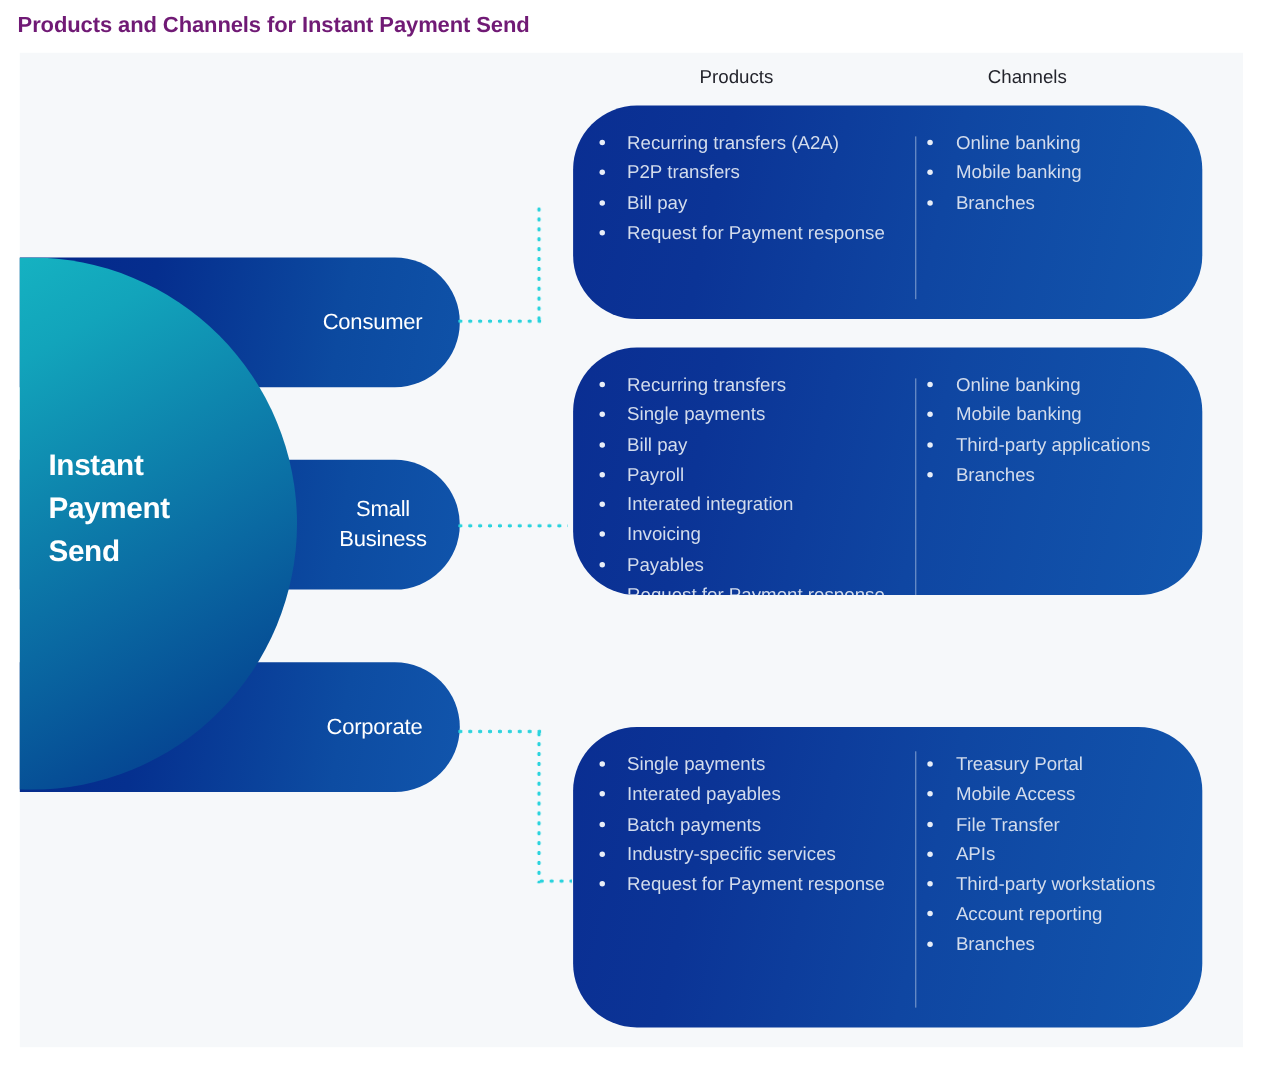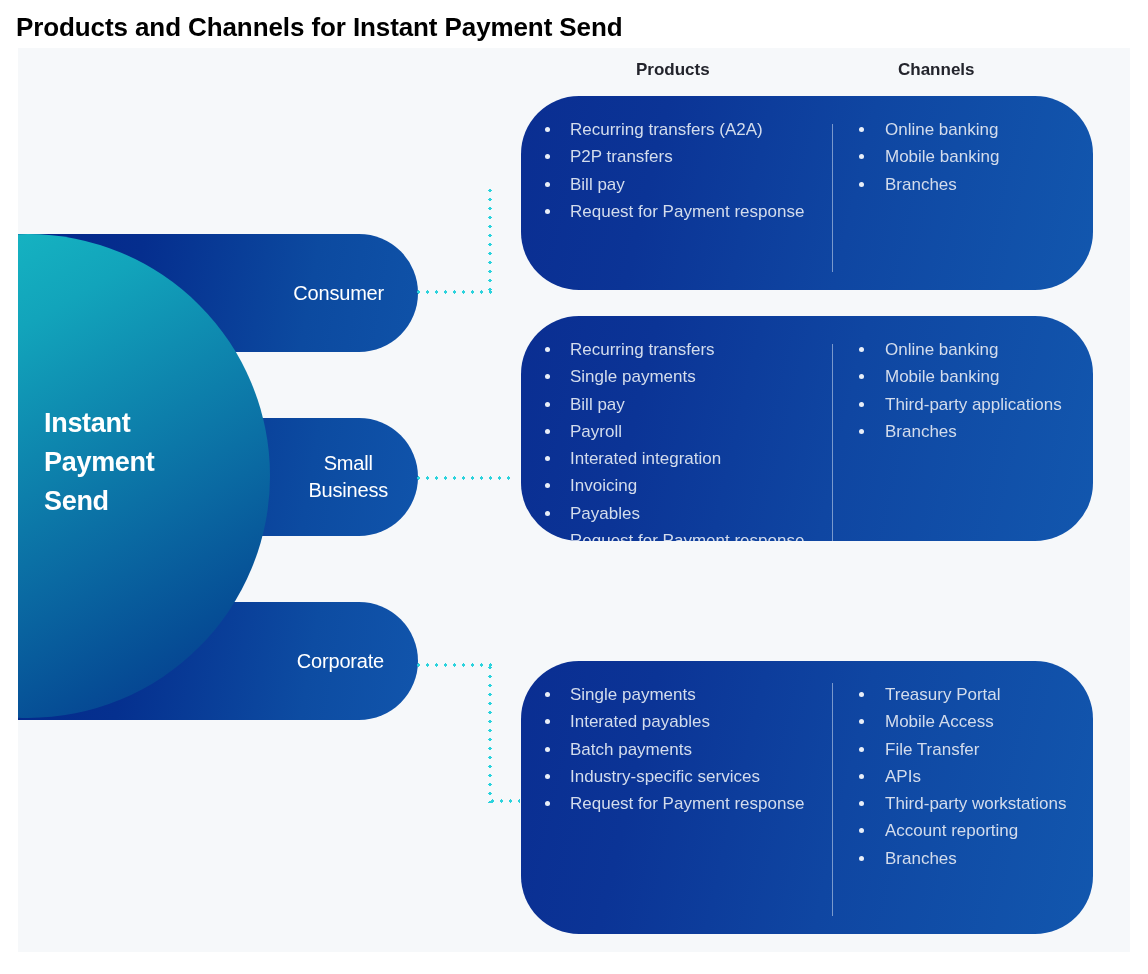--- a/index.html
+++ b/index.html
@@ -6,33 +6,33 @@
   html, body {
     width: 1148px; height: 974px;
     background: #ffffff;
     font-family: "Liberation Sans", sans-serif;
     overflow: hidden;
   }
   #root { position: relative; width: 1148px; height: 974px; }
 
   #page-title {
     position: absolute; left: 16px; top: 12px;
-    font-size: 26px; font-weight: bold; color: #000000;
+    font-size: 20px; font-weight: bold; color: #701a75;
     letter-spacing: -0.1px; white-space: nowrap;
   }
 
   #panel {
     position: absolute; left: 18px; top: 48px;
     width: 1112px; height: 904px;
     background: #f6f8fa;
   }
 
   
   .col-header {
-    position: absolute; font-size: 17px; font-weight: bold;
+    position: absolute; font-size: 17px; font-weight: normal;
     color: #23242c; white-space: nowrap;
   }
   #hdr-products { left: 636px; top: 60px; }
   #hdr-channels { left: 898px; top: 60px; }
 
   
   #hub-circle {
     position: absolute; left: -214px; top: 234px;
     width: 484px; height: 484px; border-radius: 50%;
     background: linear-gradient(150deg,
@@ -114,21 +114,21 @@
     background: linear-gradient(103deg, #0a2e92 0%, #0b3496 22%, #0f46a2 56%, #1257ae 100%);
   }
   #box-corporate {
     top: 661px; height: 273px;
     background: linear-gradient(103deg, #0a2e92 0%, #0b3496 22%, #0f46a2 56%, #1257ae 100%);
   }
   .box-col {
     position: relative; padding-top: 20px;
   }
   .col-products { width: 311px; padding-left: 21px; }
-  .col-channels { width: 261px; padding-left: 24px; }
+  .col-channels { width: 261px; padding-left: 8px; }
   .divider {
     position: absolute; left: 311px; width: 1.4px;
     background: rgba(210,222,240,0.55);
     z-index: 6;
   }
   #box-consumer .divider  { top: 28px; height: 148px; }
   #box-smallbusiness .divider { top: 28px; height: 254px; }
   #box-corporate .divider { top: 22px; height: 233px; }
 
   ul.blist { list-style: none; }

